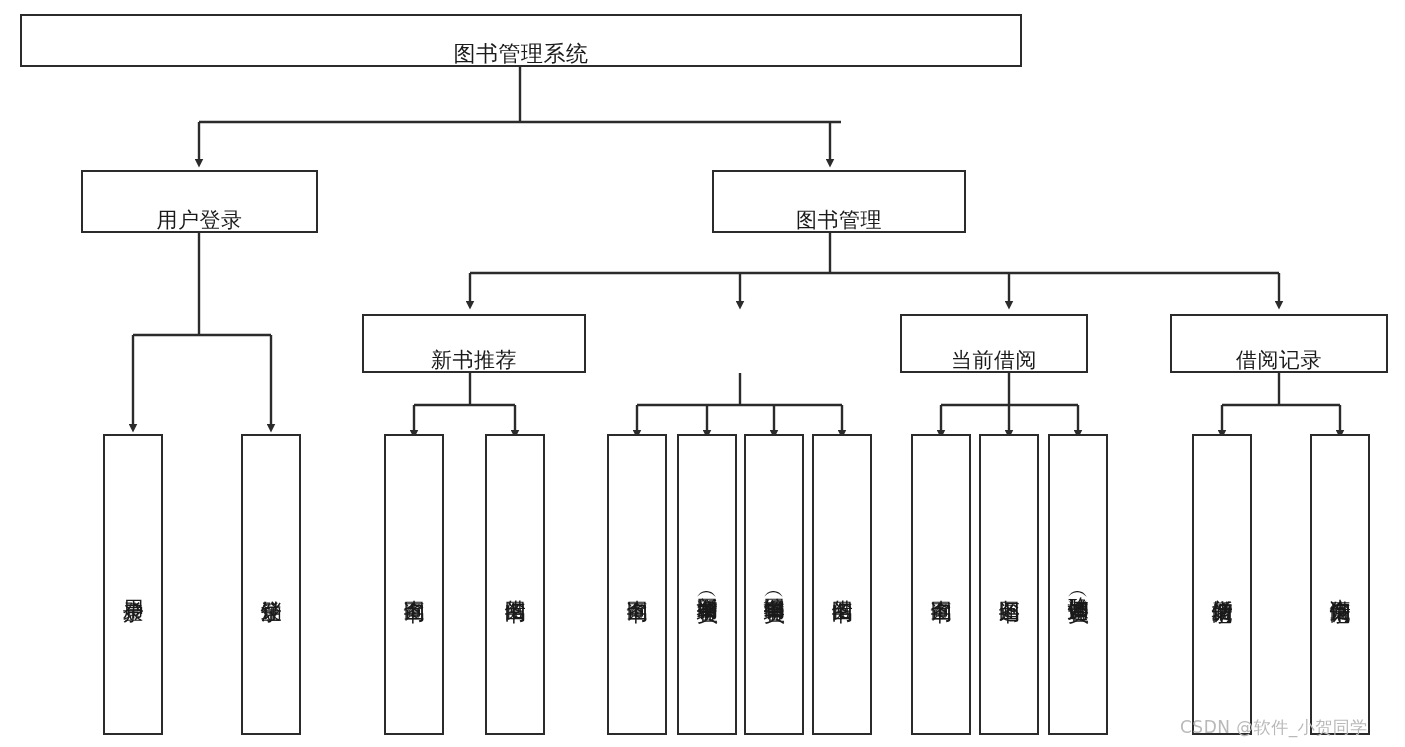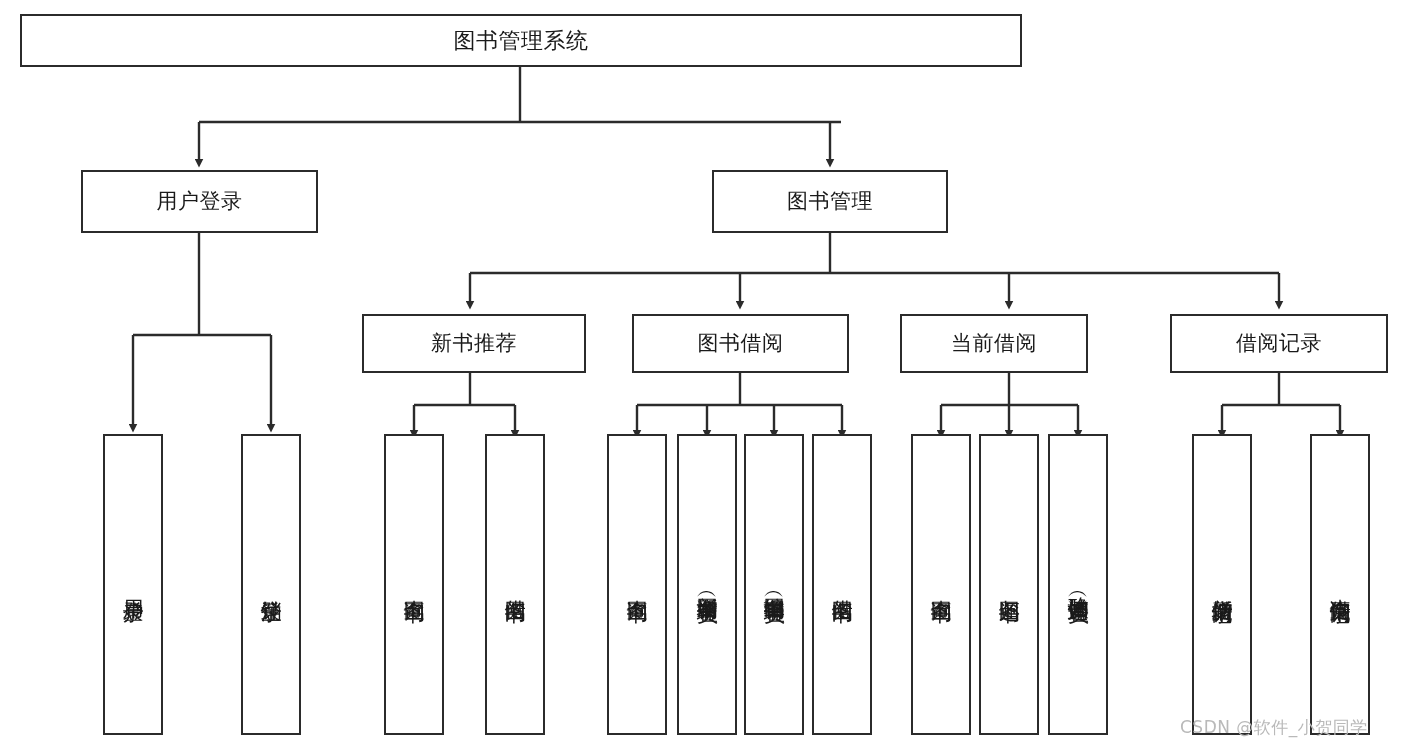--- a/index.html
+++ b/index.html
@@ -23,21 +23,21 @@
     width: 1405px;
     height: 747px;
     pointer-events: none;
   }
   .node {
     position: absolute;
     box-sizing: border-box;
     background: #ffffff;
     border: 2px solid #2b2b2b;
     display: flex;
-    align-items: center;
+    align-items: flex-end;
     justify-content: center;
     z-index: 2;
   }
   .node .lbl {
     color: #1a1a1a;
     text-align: center;
     line-height: 1.0;
     letter-spacing: 0.5px;
     white-space: pre;
   }
@@ -126,29 +126,26 @@
     </g>
   </svg>
 
   <div class="node h root" style="left:20px; top:14px; width:1002px; height:53px;">
     <span class="lbl">图书管理系统</span>
   </div>
 
   <div class="node h" style="left:81px; top:170px; width:237px; height:63px;">
     <span class="lbl">用户登录</span>
   </div>
-  <div class="node h" style="left:712px; top:170px; width:236px; height:63px;">
+  <div class="node h" style="left:712px; top:170px; width:254px; height:63px;">
     <span class="lbl">图书管理</span>
   </div>
 
   <div class="node h" style="left:362px; top:314px; width:224px; height:59px;">
     <span class="lbl">新书推荐</span>
-  </div>
-  <div class="node h" style="left:632px; top:314px; width:217px; height:59px;">
-    <span class="lbl">图书借阅</span>
   </div>
   <div class="node h" style="left:900px; top:314px; width:188px; height:59px;">
     <span class="lbl">当前借阅</span>
   </div>
   <div class="node h" style="left:1170px; top:314px; width:218px; height:59px;">
     <span class="lbl">借阅记录</span>
   </div>
 
   <div class="node v" style="left:103px; top:434px; width:60px; height:301px;">
     <span class="lbl">用户登录</span>

